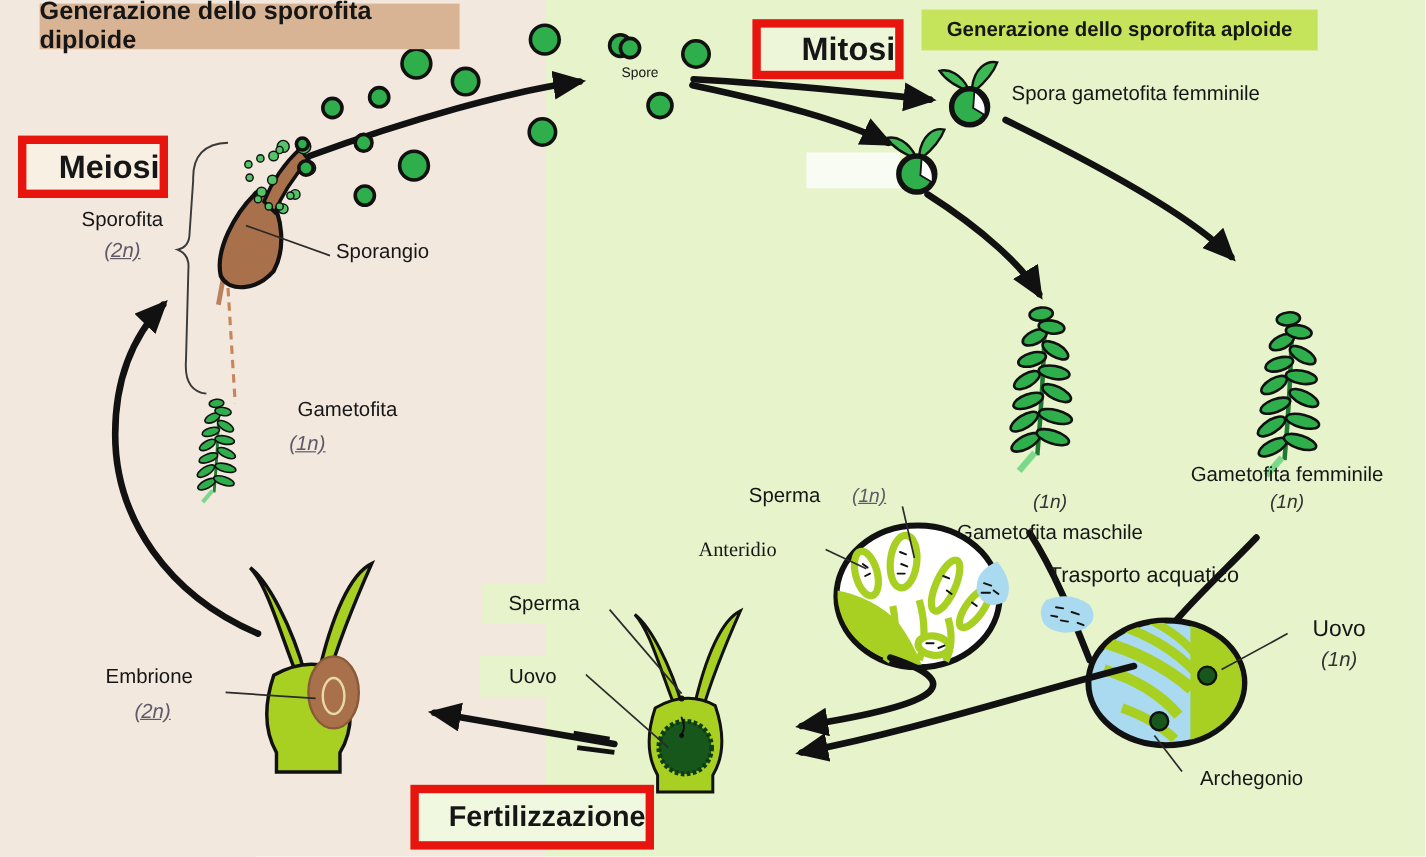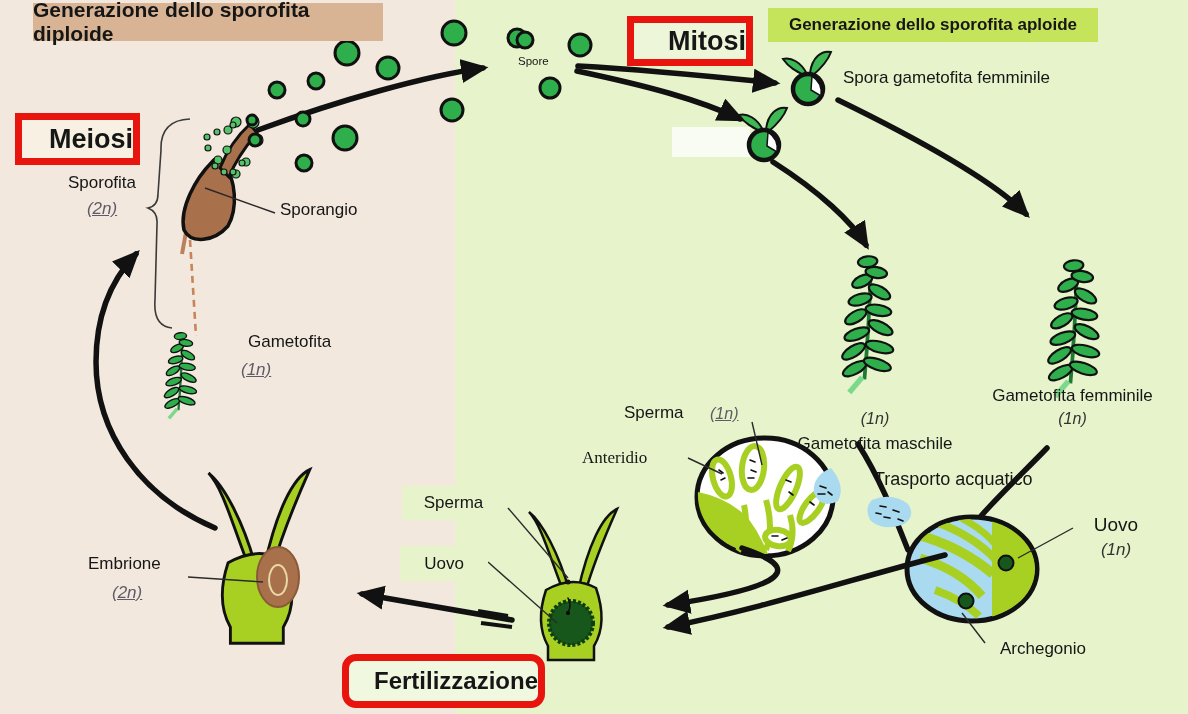--- a/index.html
+++ b/index.html
@@ -230,21 +230,21 @@
   <div class="hdr" style="left:768px;top:8px;width:330px;height:34px;background:var(--header-right-bg);font-size:17px;">
     <span>Generazione dello sporofita aploide</span>
   </div>
 
   <div class="redbox" style="left:15px;top:103px;width:125px;height:52px;background:#f7f0e3;font-size:27px;">
     <span>Meiosi</span>
   </div>
   <div class="redbox" style="left:627px;top:6px;width:126px;height:50px;background:#eef6da;font-size:27px;">
     <span>Mitosi</span>
   </div>
-  <div class="redbox" style="left:342px;top:644px;width:203px;height:54px;background:#f1f8e0;font-size:24px;border-radius:14px;">
+  <div class="redbox" style="left:342px;top:644px;width:203px;height:54px;background:#f1f8e0;font-size:24px;">
     <span>Fertilizzazione</span>
   </div>
 
   <div class="lbl ctr" style="left:52px;top:174px;width:100px;">Sporofita</div>
   <div class="lbl ctr ploidy" style="left:52px;top:200px;width:100px;">(2n)</div>
 
   <div class="lbl" style="left:280px;top:201px;">Sporangio</div>
 
   <div class="lbl" style="left:238px;top:333px;margin-left:10px;">Gametofita</div>
   <div class="lbl ploidy" style="left:241px;top:361px;">(1n)</div>

